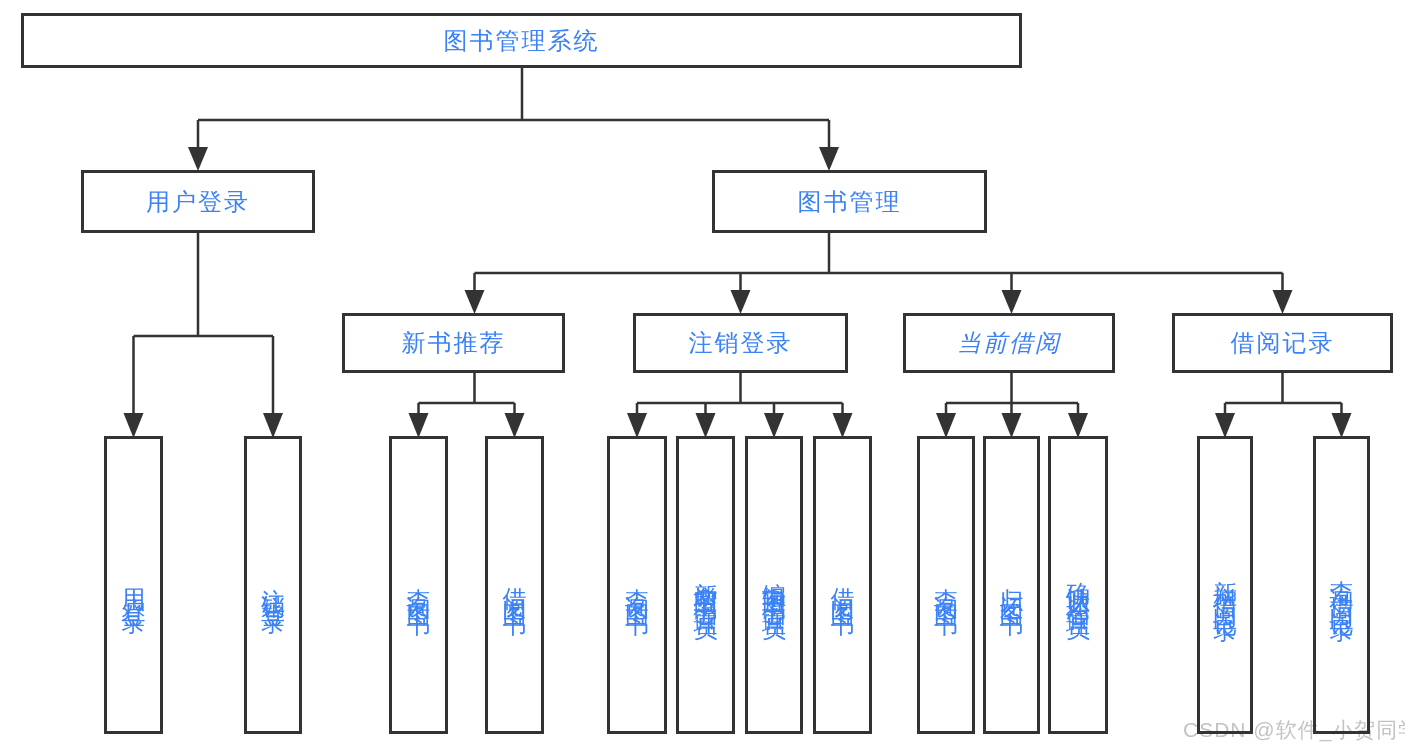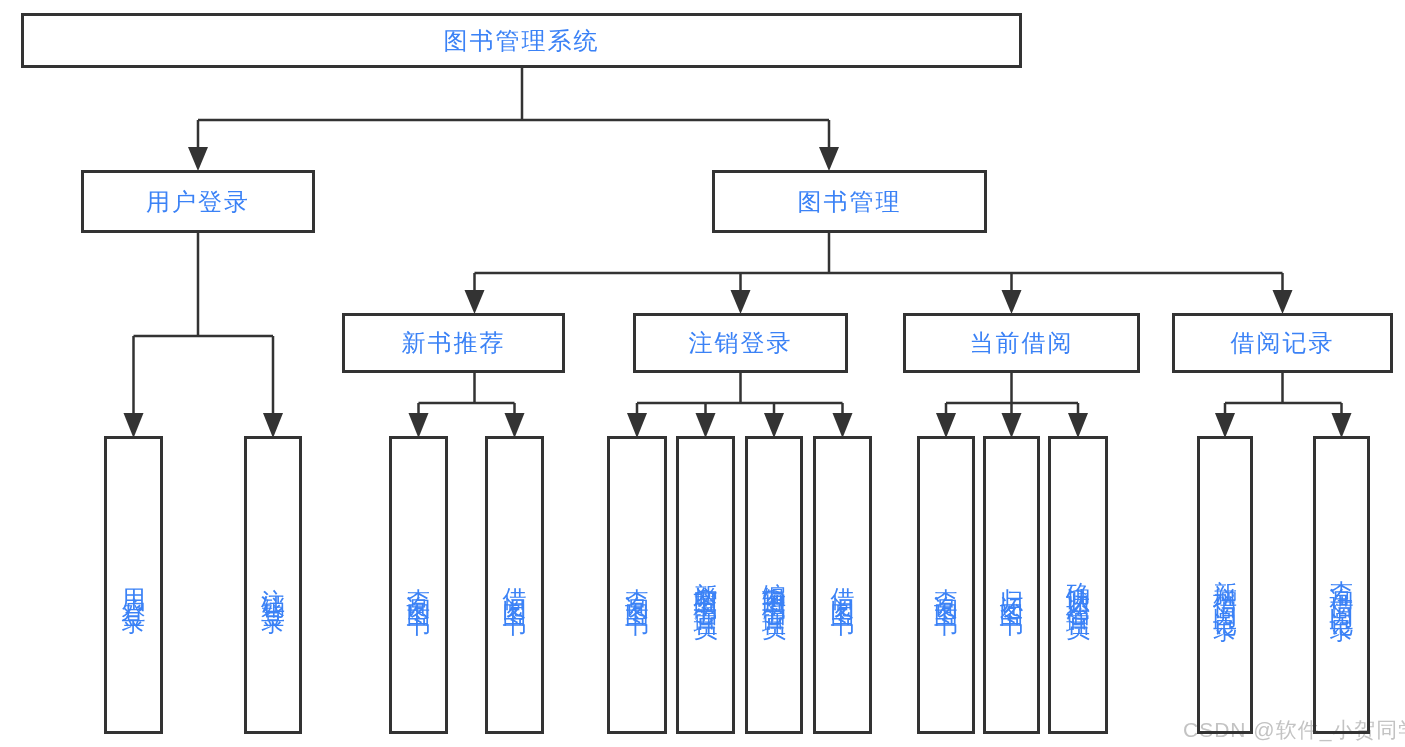--- a/index.html
+++ b/index.html
@@ -98,21 +98,21 @@
     </g>
   </svg>
 
   <div class="box hbox" style="left:21px; top:13px; width:1001px; height:55px;">图书管理系统</div>
 
   <div class="box hbox" style="left:81px; top:170px; width:234px; height:63px;">用户登录</div>
   <div class="box hbox" style="left:712px; top:170px; width:275px; height:63px;">图书管理</div>
 
   <div class="box hbox" style="left:342px; top:313px; width:223px; height:60px;">新书推荐</div>
   <div class="box hbox" style="left:633px; top:313px; width:215px; height:60px;">注销登录</div>
-  <div class="box hbox" style="left:903px; top:313px; width:237px; height:60px;">当前借阅</div>
+  <div class="box hbox" style="left:903px; top:313px; width:212px; height:60px;font-style:italic;">当前借阅</div>
   <div class="box hbox" style="left:1172px; top:313px; width:221px; height:60px;">借阅记录</div>
 
   <div class="box vbox" style="left:104px; top:436px; width:59px; height:298px;">用户登录</div>
   <div class="box vbox" style="left:244px; top:436px; width:58px; height:298px;">注销登录</div>
 
   <div class="box vbox" style="left:389px; top:436px; width:59px; height:298px;">查询图书</div>
   <div class="box vbox" style="left:485px; top:436px; width:59px; height:298px;">借阅图书</div>
 
   <div class="box vbox" style="left:607px; top:436px; width:60px; height:298px;">查询图书</div>
   <div class="box vbox long" style="left:676px; top:436px; width:59px; height:298px;">新增图书（管理员）</div>

